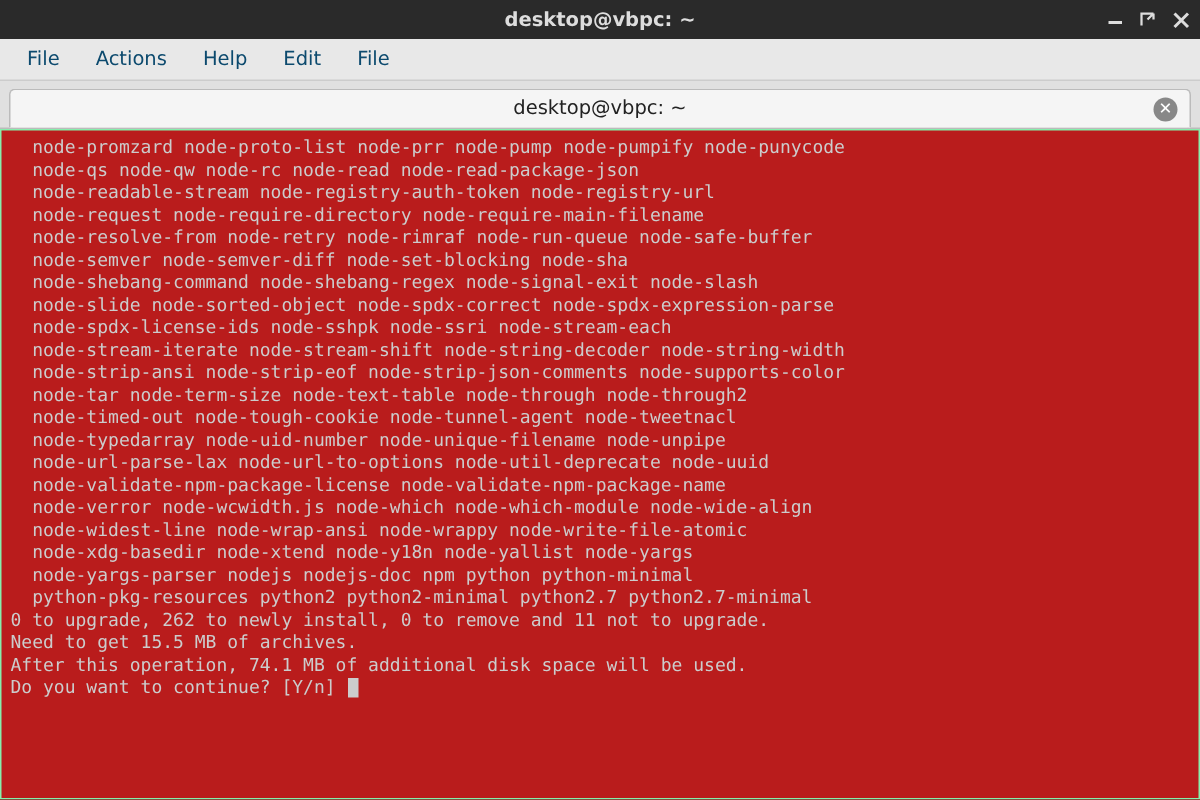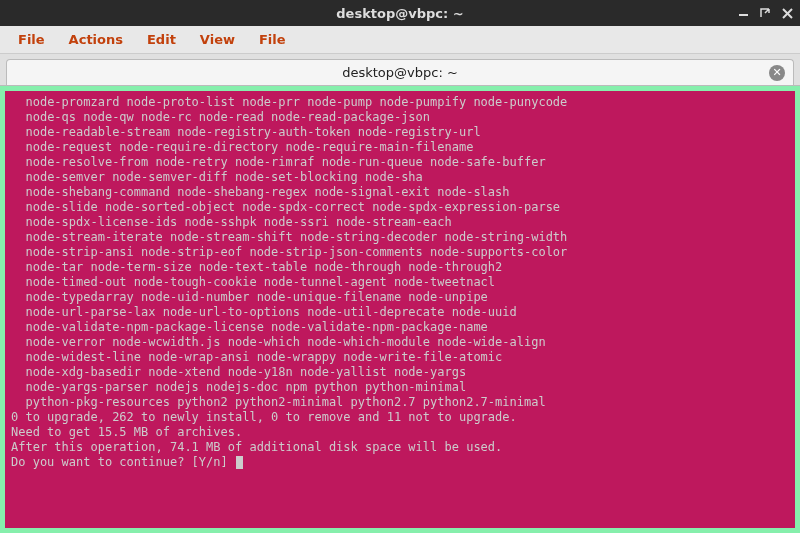--- a/index.html
+++ b/index.html
@@ -50,25 +50,24 @@
     .menubar {
       height: 28px;
       background: #e8e8e8;
       display: flex;
       align-items: center;
       padding: 0 8px;
       gap: 4px;
       border-bottom: 1px solid #ccc;
     }
     .menu-item {
-      color: #c2410c;
+      color: #0c4a6e;
       font-size: 13px;
       padding: 4px 10px;
       cursor: pointer;
-      font-weight: bold;
     }
     .tabbar {
       height: 32px;
       background: #e0e0e0;
       display: flex;
       align-items: flex-end;
       padding: 0 6px;
       border-bottom: 1px solid #bbb;
     }
     .tab {
@@ -97,22 +96,22 @@
       display: flex;
       align-items: center;
       justify-content: center;
       font-size: 11px;
       font-weight: bold;
       cursor: pointer;
       line-height: 1;
     }
     .terminal {
       flex: 1;
-      background: #be185d;
-      border: 5px solid #86efac;
+      background: #b91c1c;
+      border: 1px solid #86efac;
       margin: 0;
       padding: 4px 6px;
       font-family: "DejaVu Sans Mono", "Courier New", monospace;
       font-size: 12px;
       line-height: 15px;
       color: #ccc;
       overflow: hidden;
       white-space: pre-wrap;
     }
     .terminal-line {
@@ -148,22 +147,22 @@
           <line x1="1" y1="1" x2="10" y2="10" stroke="#ddd" stroke-width="2"></line>
           <line x1="10" y1="1" x2="1" y2="10" stroke="#ddd" stroke-width="2"></line>
         </svg>
     </div>
   </div>
 </div>
 
 <div class="menubar">
   <div class="menu-item">File</div>
   <div class="menu-item">Actions</div>
+  <div class="menu-item">Help</div>
   <div class="menu-item">Edit</div>
-  <div class="menu-item">View</div>
   <div class="menu-item">File</div>
 </div>
 
 <div class="tabbar">
   <div class="tab">
     <span>desktop@vbpc: ~</span>
     <span class="tab-close">✕</span>
   </div>
 </div>
 

